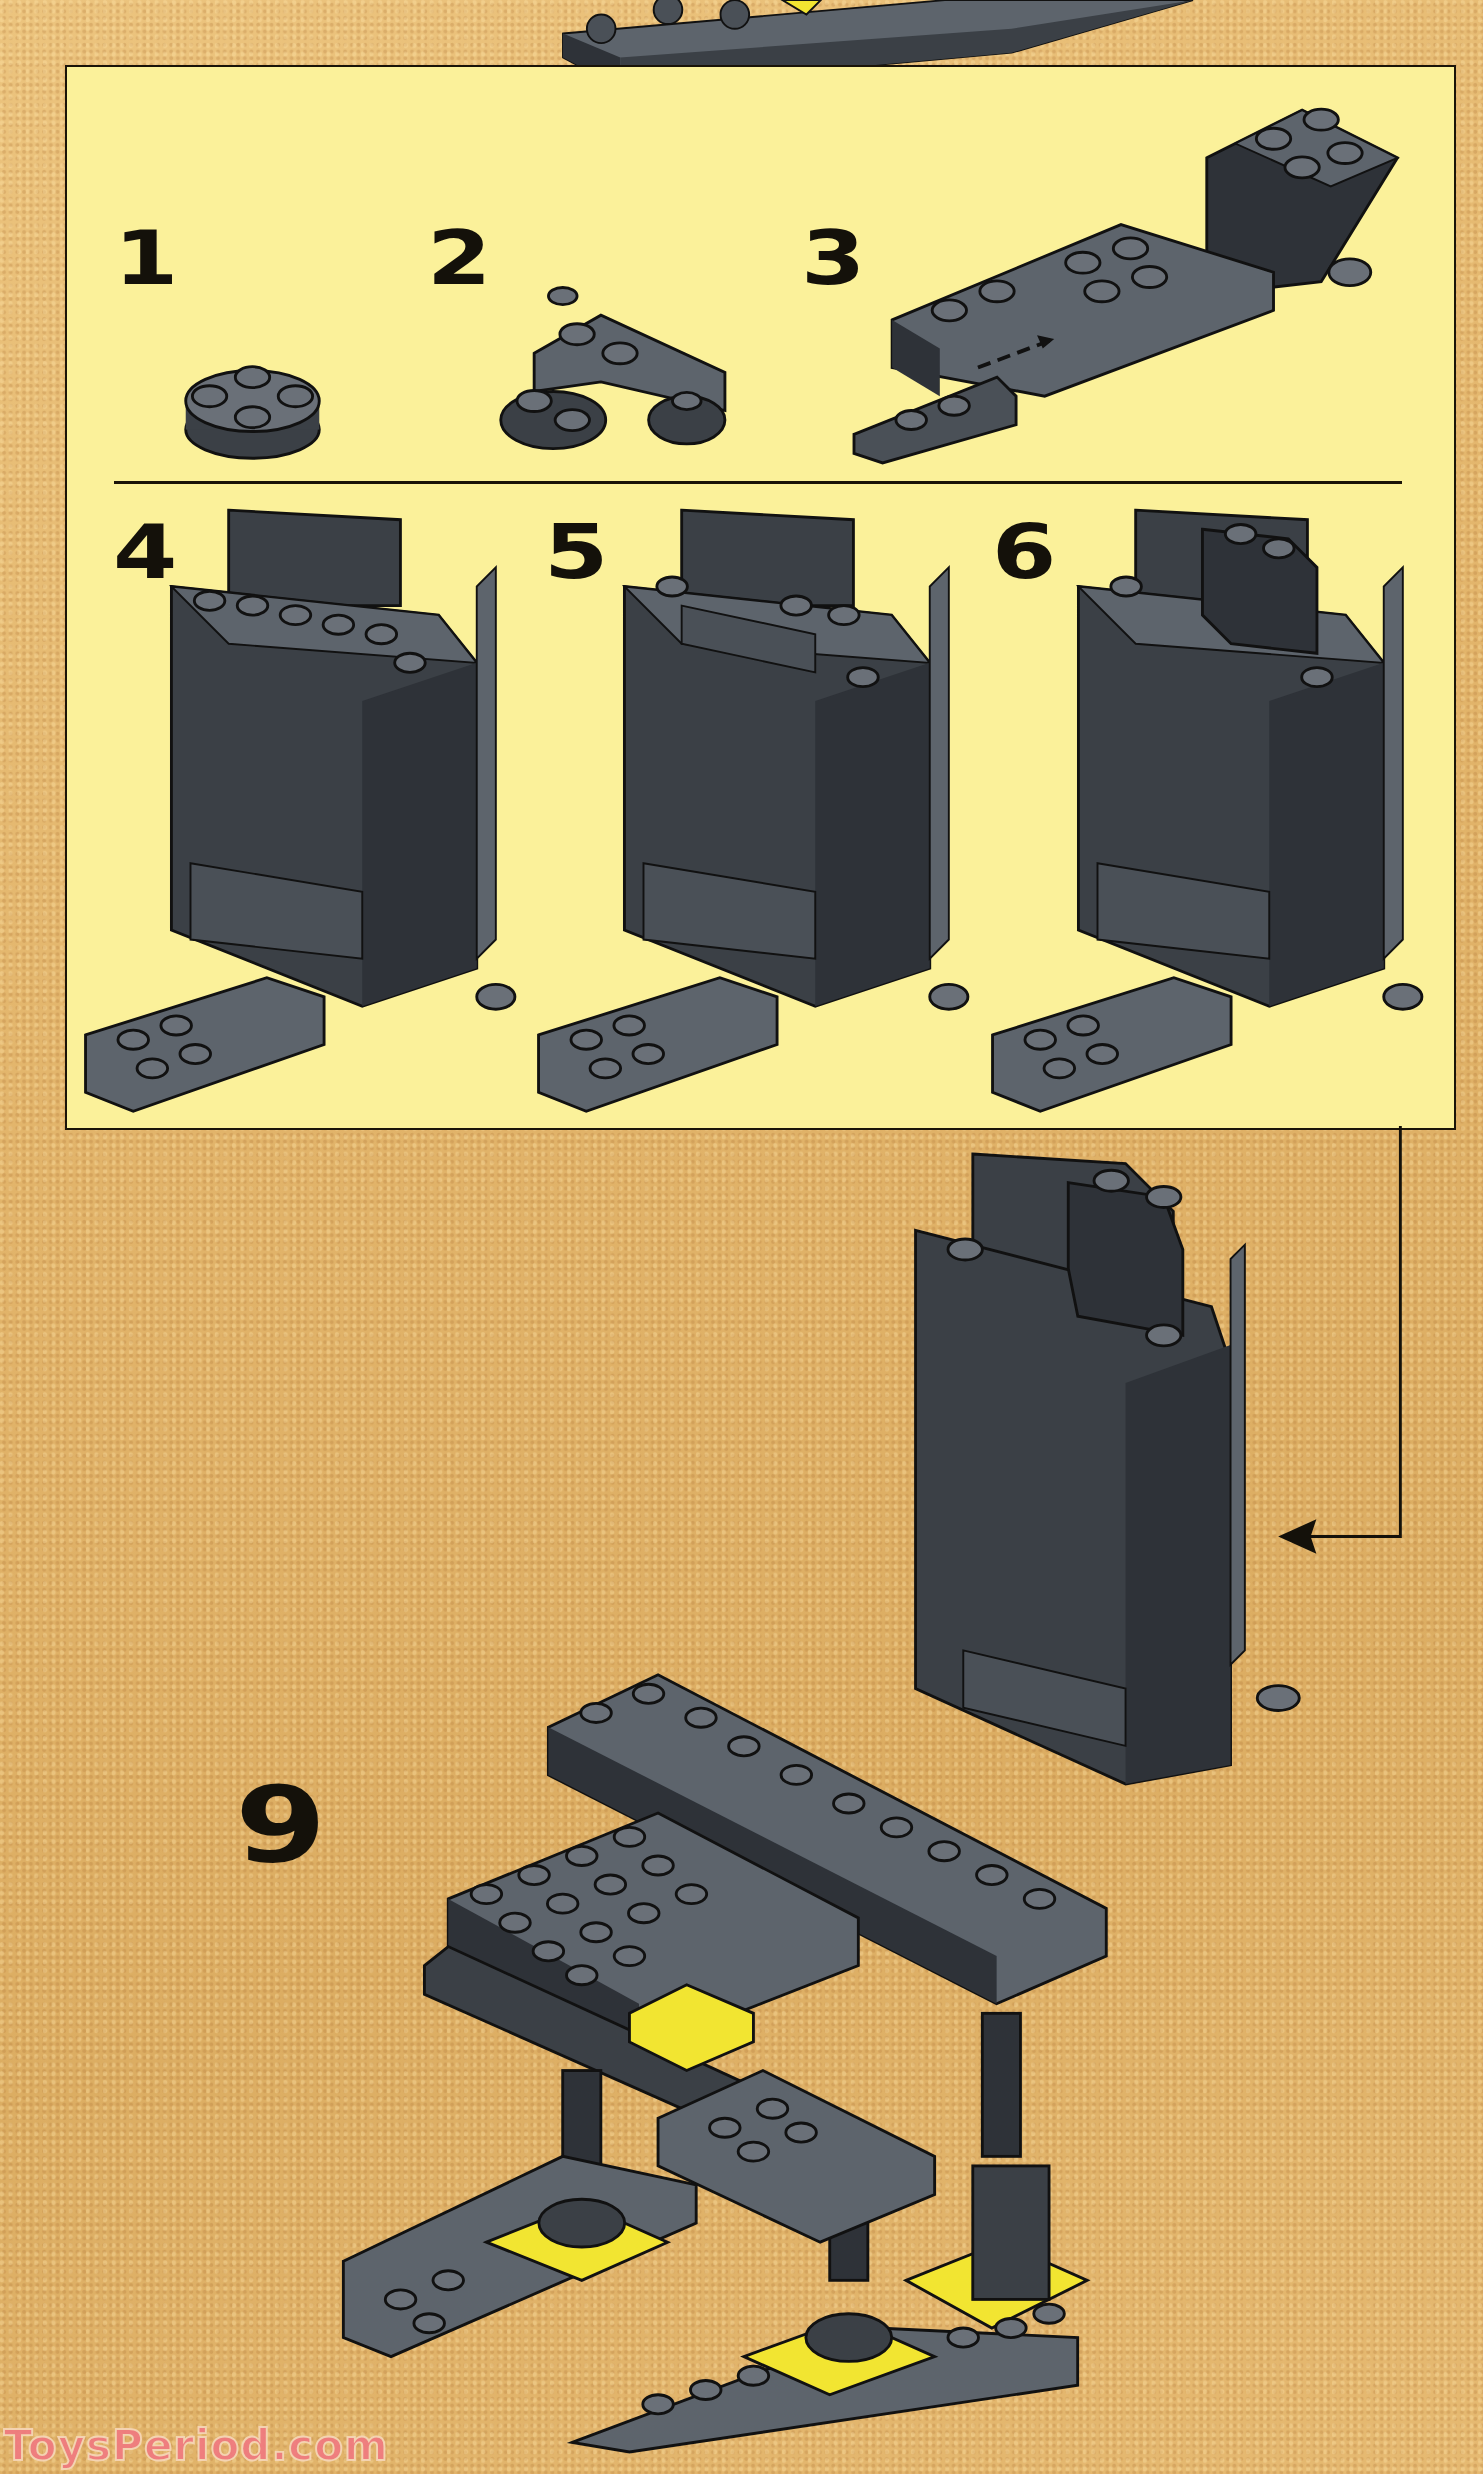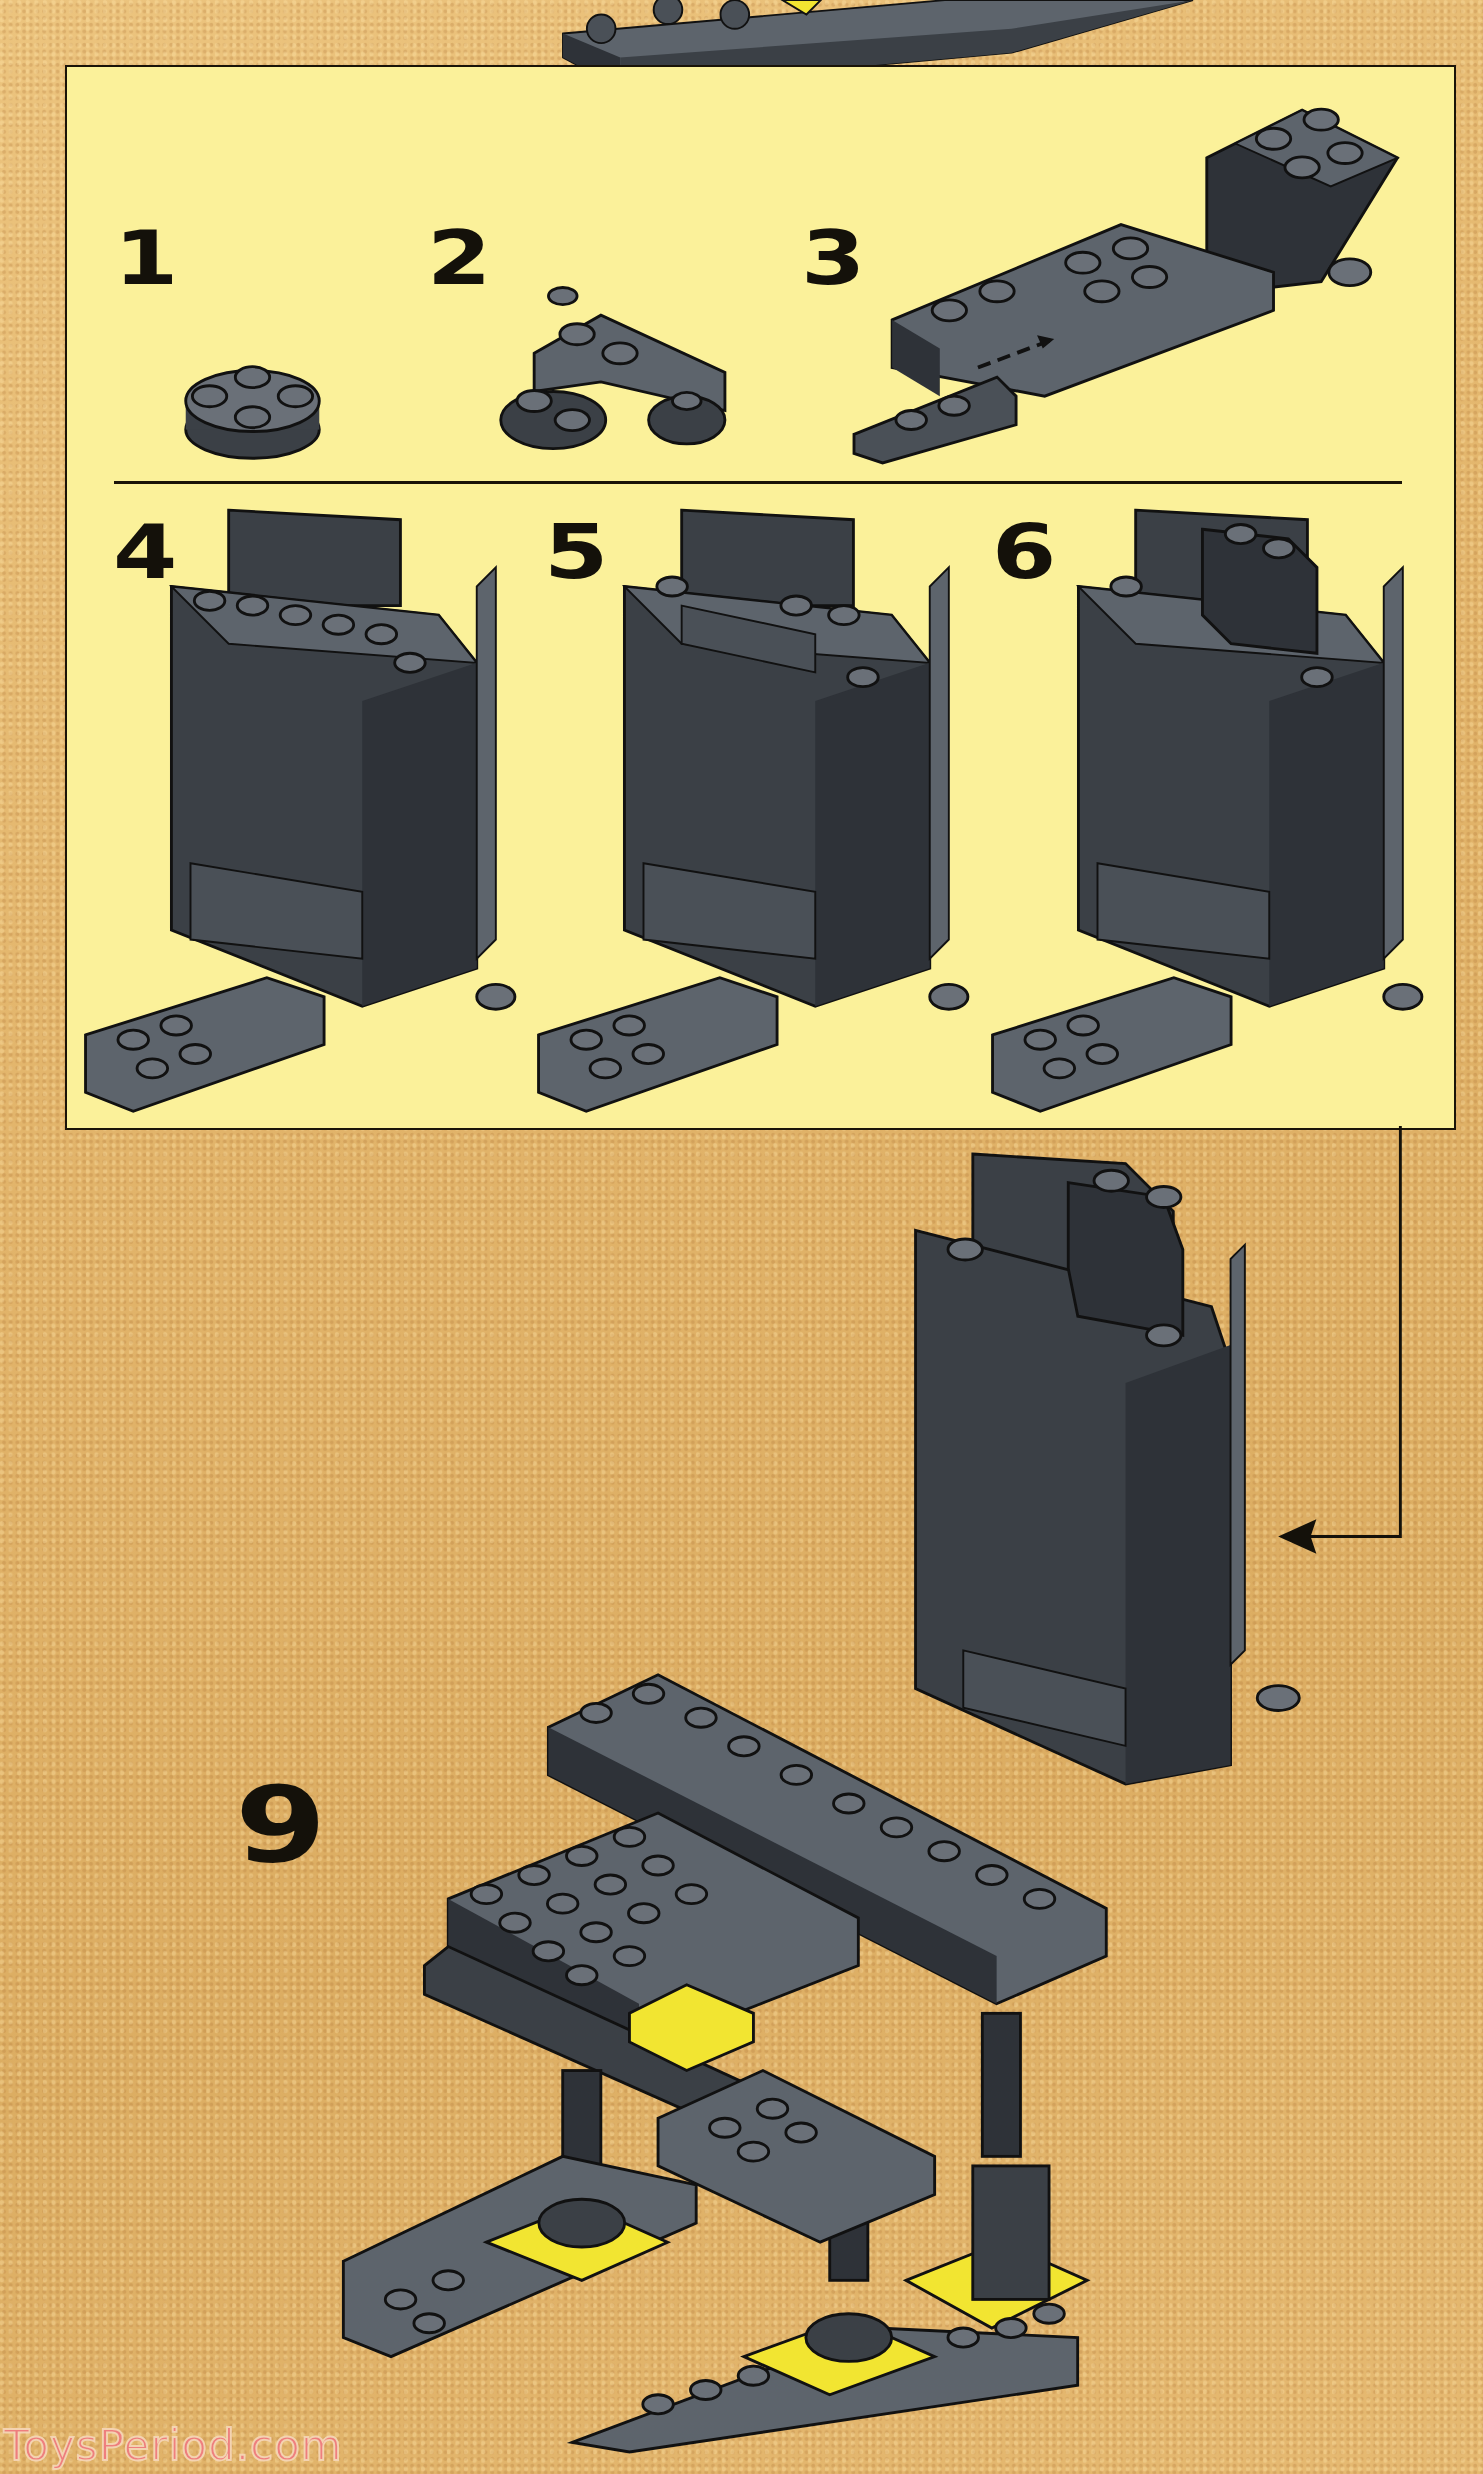--- a/index.html
+++ b/index.html
@@ -12,21 +12,21 @@
         linear-gradient(160deg,#ecc47e 0%,#e2b46a 40%,#dcad62 70%,#e6ba72 100%);}
   .panel{position:absolute;left:65px;top:65px;width:1391px;height:1065px;
          background:#fbf19a;border:2.9px solid #1a1408;box-sizing:border-box;}
   .divider{position:absolute;left:114px;top:481px;width:1288px;height:2.9px;background:#1a1408;}
   .stepnum{position:absolute;font-family:"DejaVu Sans",sans-serif;font-weight:bold;
            color:#14110a;font-size:74px;line-height:1;letter-spacing:-1.9px;
            transform:scaleX(1.25);transform-origin:left top;}
   .stepnum.big{font-size:105px;}
   svg{position:absolute;overflow:visible;}
   .watermark{position:absolute;left:3.8px;top:2421px;font-family:"DejaVu Sans",sans-serif;
-             font-weight:normal;font-size:42px;color:#f07a80;letter-spacing:1px;
+             font-weight:bold;font-size:42px;color:#f07a80;letter-spacing:1px;
              -webkit-text-stroke:1.9px #f6d6b8;opacity:.92;}
 </style>
 </head>
 <body>
 
 <div class="bg"></div>
 
 <svg style="left:563px;top:0;width:630px;height:91px" viewBox="0 0 660 95">
   <polygon points="0,35 400,0 660,0 470,55 60,92 0,60" fill="#5d646c" stroke="#111" stroke-width="2"></polygon>
   <polygon points="0,35 60,60 60,92 0,60" fill="#2e3238"></polygon>

